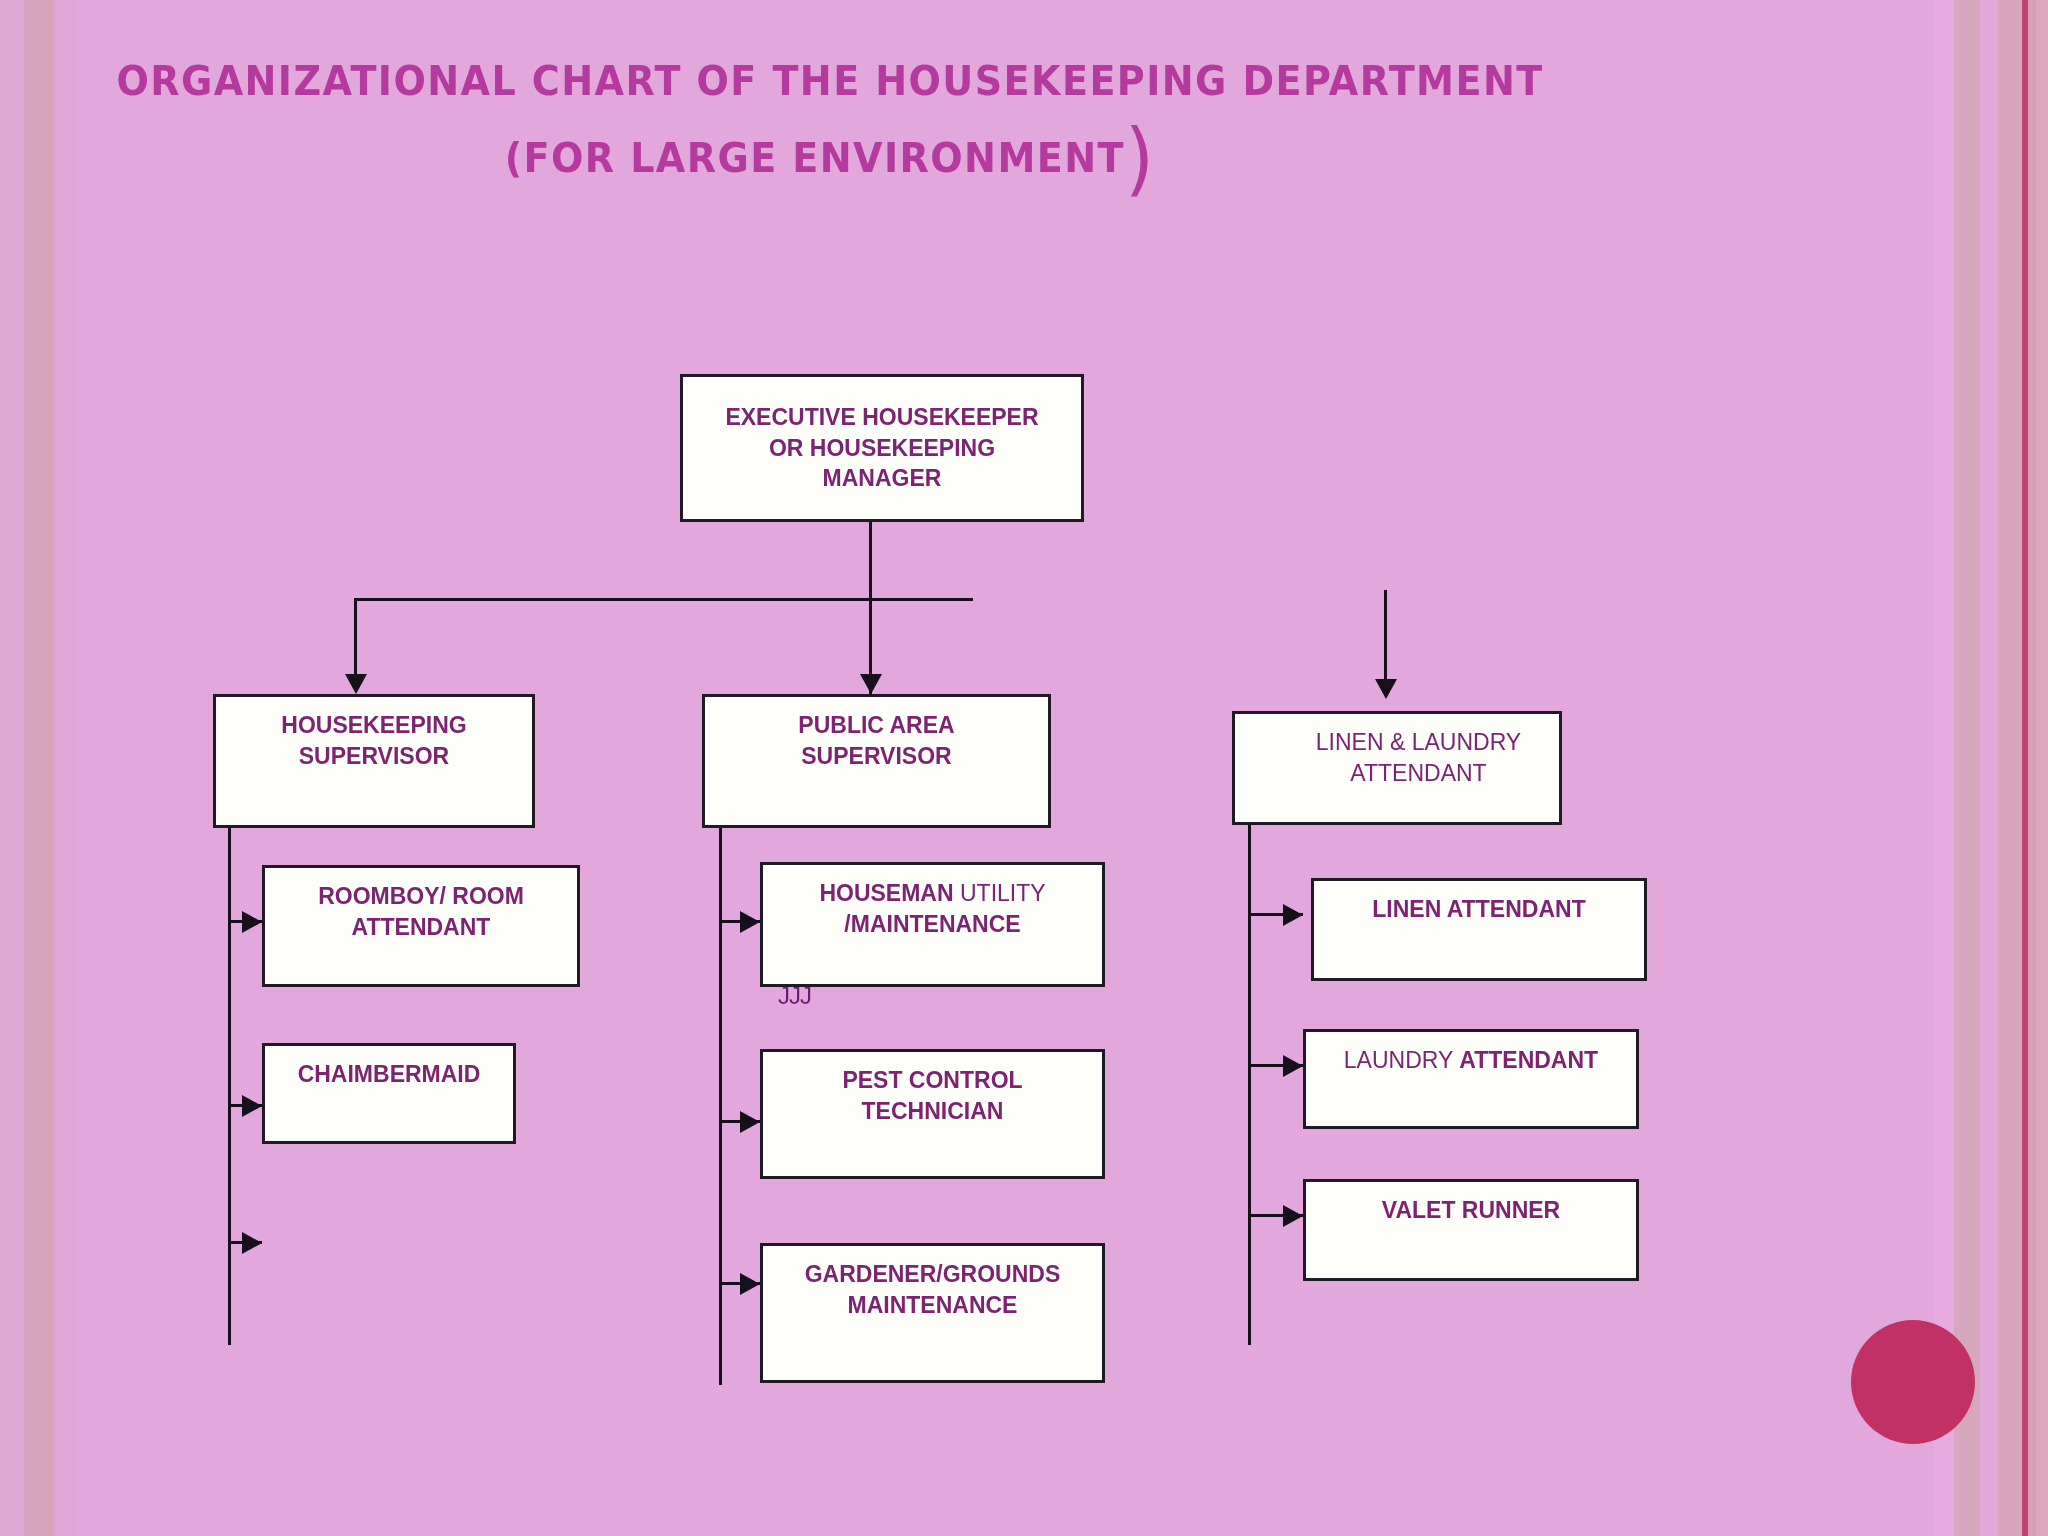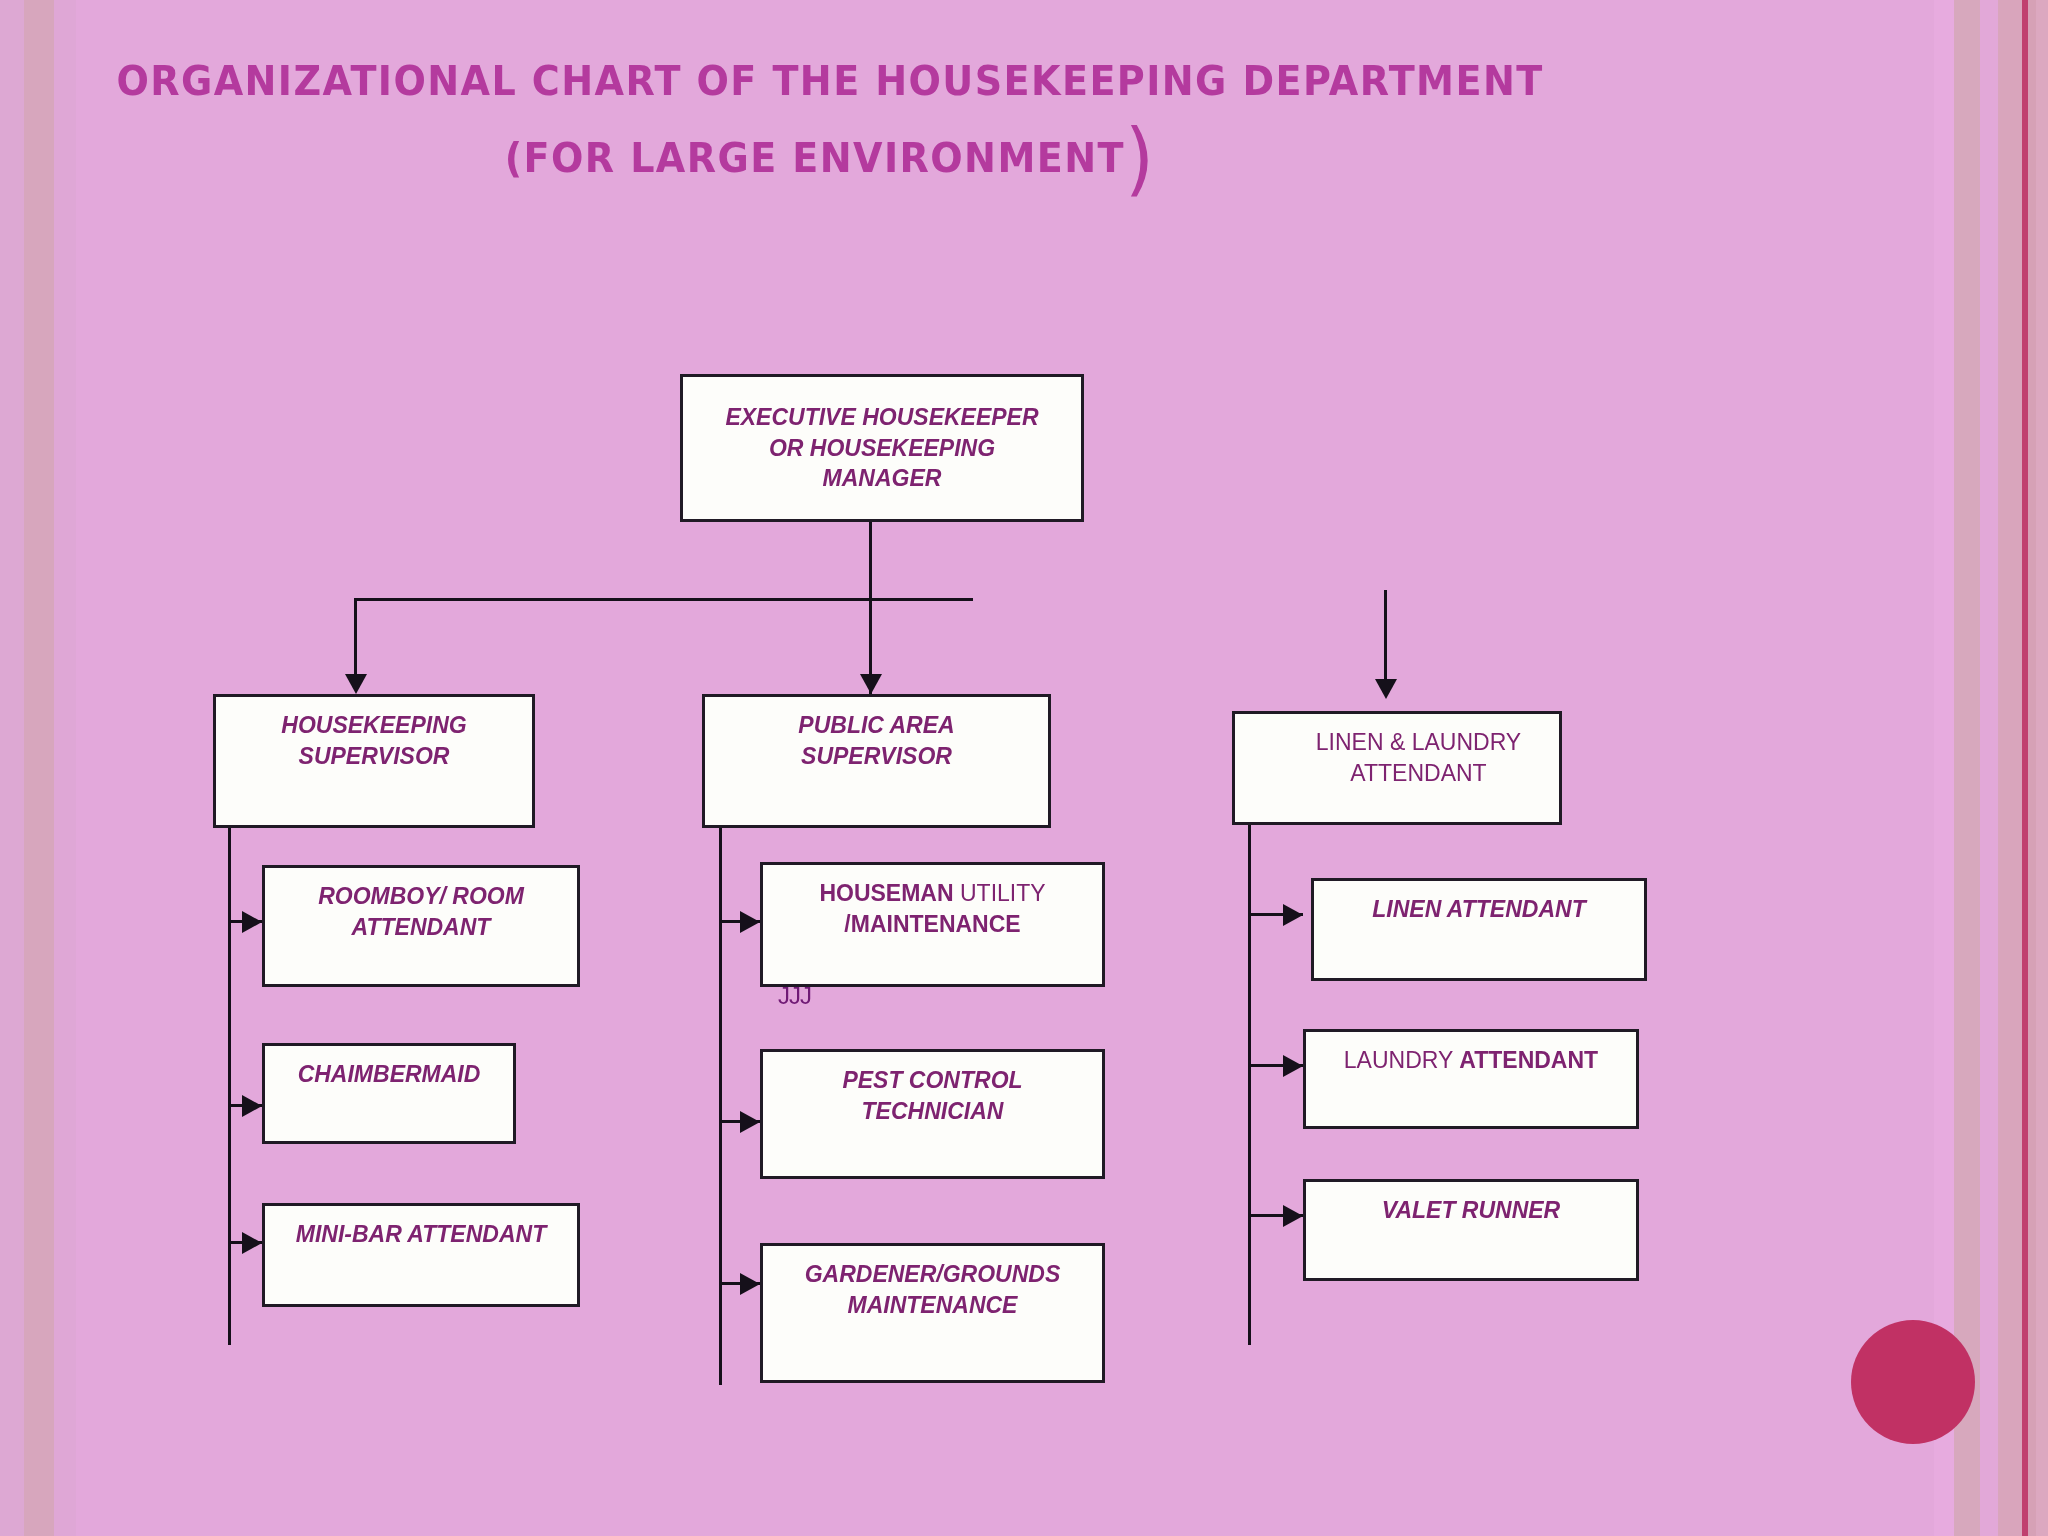--- a/index.html
+++ b/index.html
@@ -82,21 +82,21 @@
     color: #7e2370;
     text-align: center;
     font-size: 23px;
     line-height: 1.33;
     z-index: 4;
   }
   .node .lbl {
     display: block;
     padding: 0 10px;
   }
-  .node.bold .lbl { font-weight: 700; font-style: italic; }
+  .node.bold .lbl { font-weight: 700; }
   .node.top-pad { padding-top: 13px; }
 
   
   #node-exec   { left: 680px;  top: 374px;  width: 404px; height: 148px; align-items: center; }
   #node-hk-sup { left: 213px;  top: 694px;  width: 322px; height: 134px; }
   #node-pa-sup { left: 702px;  top: 694px;  width: 349px; height: 134px; }
   #node-ll-att { left: 1232px; top: 711px;  width: 330px; height: 114px; padding-left: 43px; }
 
   #node-roomboy { left: 262px;  top: 865px;  width: 318px; height: 122px; }
   #node-chamber { left: 262px;  top: 1043px; width: 254px; height: 101px; justify-content: center; }
@@ -277,23 +277,20 @@
   </div>
 
   <div class="node bold top-pad" id="node-roomboy">
     <span class="lbl"><span>ROOMBOY/ ROOM</span><br><span>ATTENDANT</span></span>
   </div>
 
   <div class="node bold top-pad" id="node-chamber">
     <span class="lbl">CHAIMBERMAID</span>
   </div>
 
-  <div class="node bold top-pad" id="node-minibar">
-    <span class="lbl">MINI-BAR ATTENDANT</span>
-  </div>
 
   <div class="node top-pad" id="node-houseman">
     <span class="lbl"><b>HOUSEMAN</b><span> UTILITY</span><br><b>/MAINTENANCE</b></span>
   </div>
 
   <div class="node bold top-pad" id="node-pest">
     <span class="lbl"><span>PEST CONTROL</span><br><span>TECHNICIAN</span></span>
   </div>
 
   <div class="node bold top-pad" id="node-gardener">

